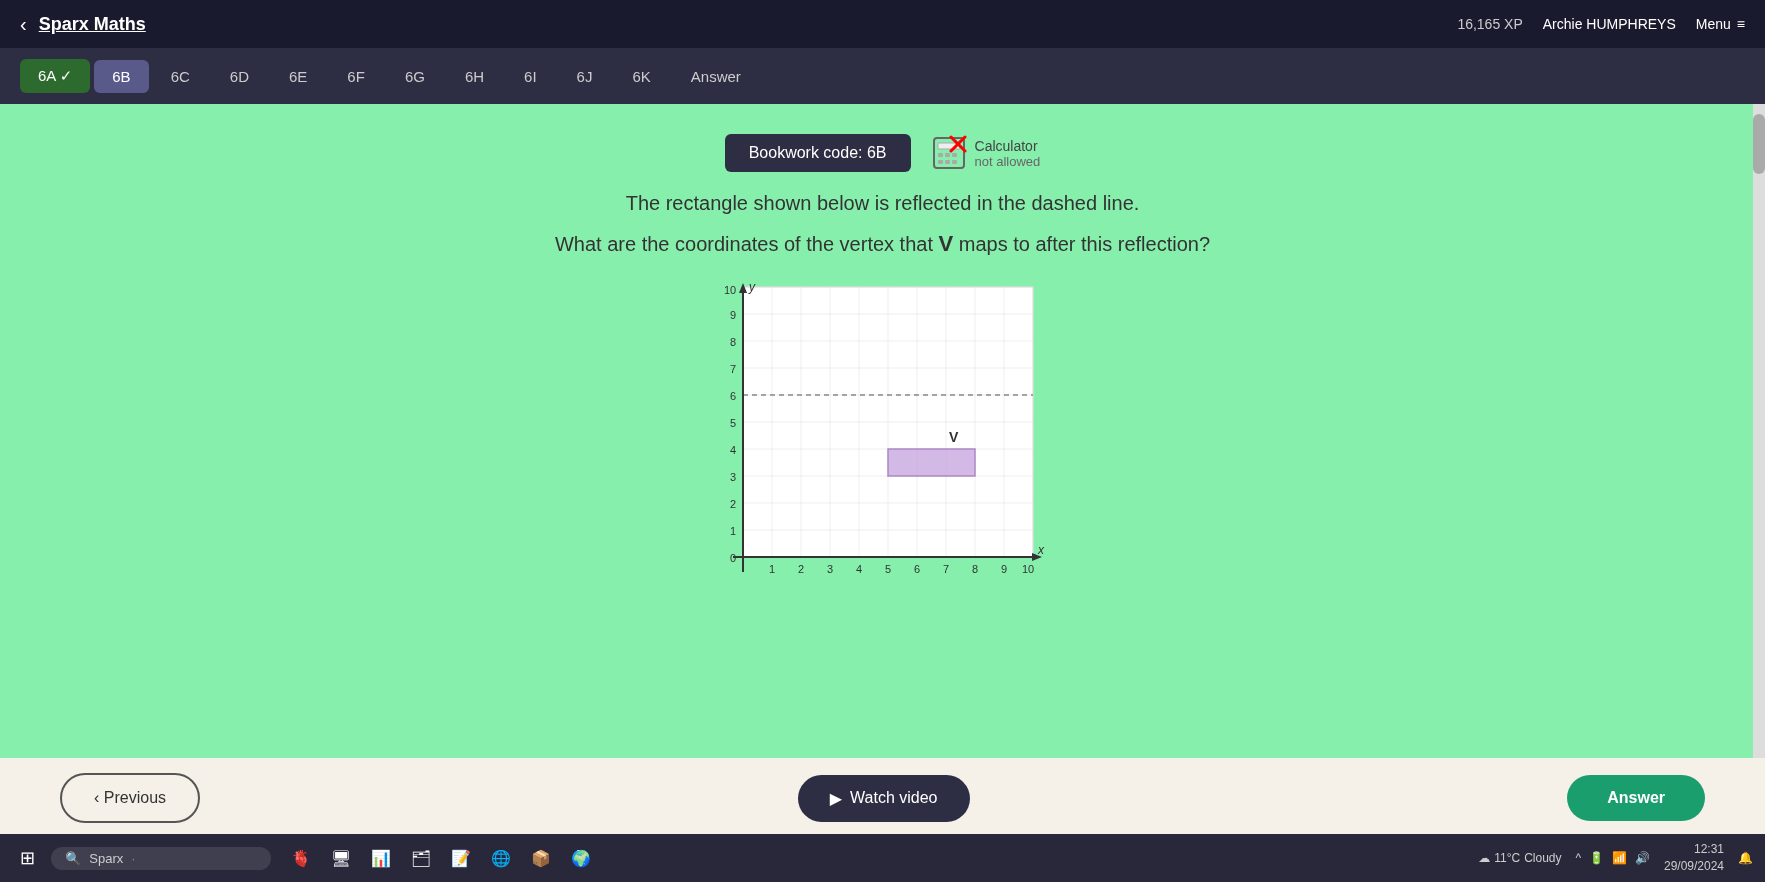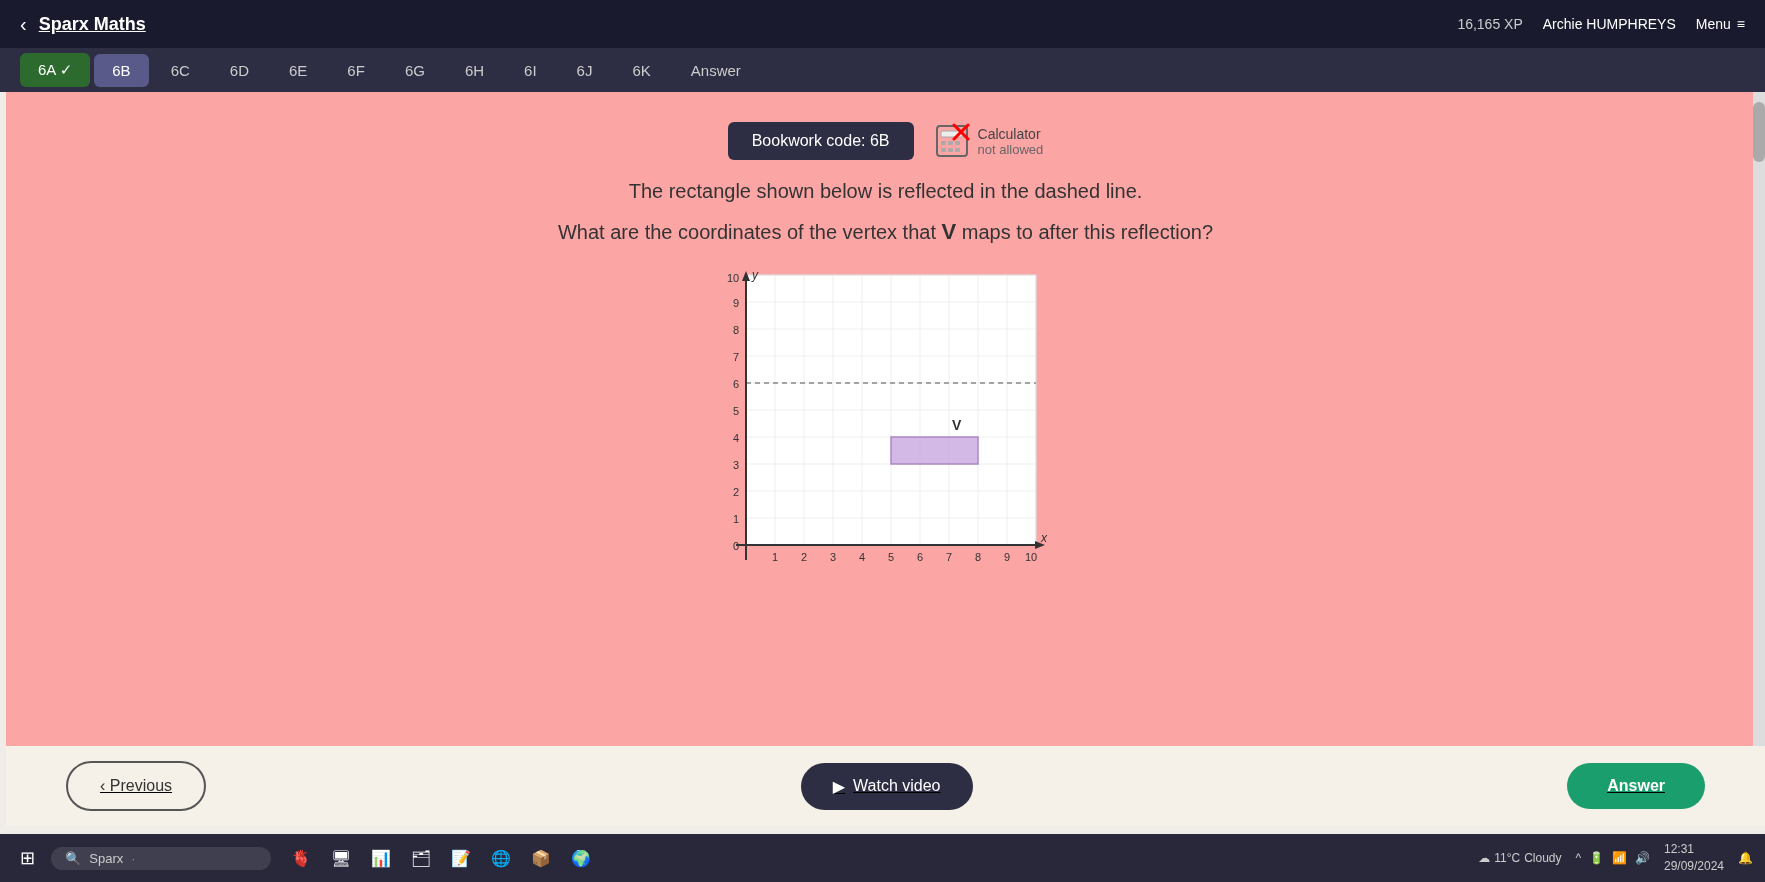--- a/index.html
+++ b/index.html
@@ -47,21 +47,21 @@
       display: flex;
       gap: 6px;
       cursor: pointer;
     }
 
     
     .tab-bar {
       background: #2d2d44;
       display: flex;
       align-items: center;
-      height: 44px;
+      height: 56px;
       padding: 0 20px;
       gap: 4px;
     }
     .tab {
       padding: 8px 18px;
       border-radius: 6px;
       font-size: 15px;
       font-weight: 500;
       cursor: pointer;
       color: #ccc;
@@ -77,28 +77,27 @@
       background: #5a5a8a;
       color: white;
     }
     .tab.summary {
       background: transparent;
       color: #ccc;
     }
 
     
     .main-content {
-      background: #fca5a5;
+      background: #86efac;
       height: calc(882px - 48px - 52px - 48px);
       position: relative;
       display: flex;
       flex-direction: column;
       align-items: center;
       overflow: hidden;
-      margin-left: 6px;
     }
 
     
     .scrollbar {
       position: absolute;
       right: 0;
       top: 0;
       width: 12px;
       height: 100%;
       background: #ddd;
@@ -174,21 +173,20 @@
       position: absolute;
       bottom: 0;
       left: 0;
       right: 0;
       height: 80px;
       display: flex;
       align-items: center;
       justify-content: space-between;
       padding: 0 60px;
       background: #f5f0e8;
-      text-decoration: underline;
     }
     .prev-btn {
       background: transparent;
       border: 2px solid #555;
       border-radius: 30px;
       padding: 14px 32px;
       font-size: 16px;
       cursor: pointer;
       color: #333;
     }
@@ -262,20 +260,21 @@
     }
     .taskbar-right {
       margin-left: auto;
       display: flex;
       align-items: center;
       gap: 14px;
       color: #ccc;
       font-size: 12px;
     }
     .taskbar-time {
+      text-align: right;
       line-height: 1.4;
     }
     .weather {
       display: flex;
       align-items: center;
       gap: 4px;
       color: #ccc;
       font-size: 12px;
     }
 

